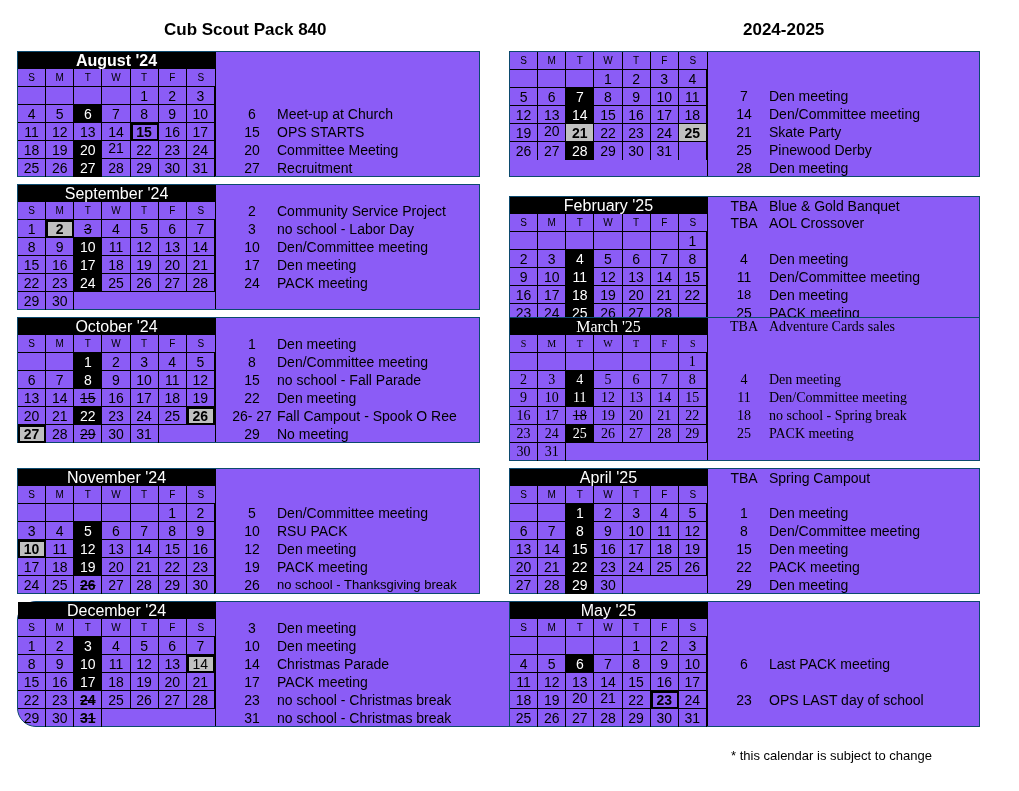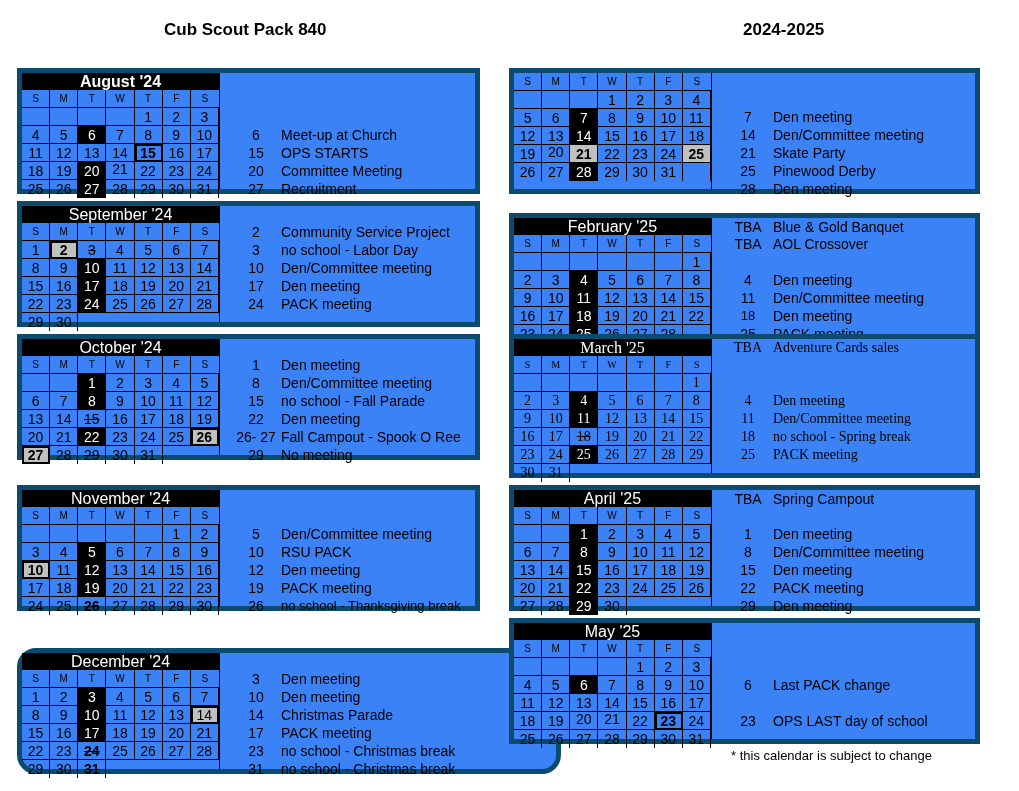--- a/index.html
+++ b/index.html
@@ -1,21 +1,21 @@
 <!DOCTYPE html>
 <html><head>
 <meta charset="utf-8">
 <style>
   * { box-sizing: border-box; margin: 0; padding: 0; }
   html, body { width: 1019px; height: 791px; background: #ffffff; overflow: hidden; }
   body { position: relative; font-family: "Liberation Sans", "DejaVu Sans", sans-serif; color: #000; }
   .title { position: absolute; top: 20px; font-size: 17px; font-weight: bold; }
   .title.left { left: 164px; }
   .title.right { left: 743px; }
-  .month-box { position: absolute; border: 5px solid #0c4a6e; background: #3b82f6; margin-top: 17px; }
+  .month-box { position: absolute; border: 1px solid #0c4a6e; background: #8b5cf6; }
   .cal { position: absolute; left: 0; top: 0; width: 197px; }
   .month-header { height: 17px; background: #000; color: #fff; text-align: center;
     font-size: 16px; line-height: 17px; }
   .month-header.bold { font-weight: bold; }
   .grid { display: grid; grid-template-columns: repeat(7, 28.14px); }
   .wd { height: 18px; font-size: 10px; line-height: 18px; text-align: center;
     border-right: 1px solid #000; border-bottom: 1px solid #000; }
   .wd:nth-child(7n) { border-right: none; }
   .day { height: 18px; font-size: 14px; line-height: 18px; text-align: center;
     border-right: 1px solid #000; border-bottom: 1px solid #000; position: relative; }
@@ -320,21 +320,21 @@
         <div class="event" style="top: 89px;">
           <span class="d">19</span>
           <span class="t">PACK meeting</span>
         </div>
         <div class="event small" style="top: 107px;">
           <span class="d">26</span>
           <span class="t">no school - Thanksgiving break</span>
         </div>
       </div>
     </div>
-    <div class="month-box" style="left: 17px; top: 631px; width: 544px; height: 126px; border-radius: 19px;">
+    <div class="month-box" style="left: 17px; top: 601px; width: 544px; height: 126px; border-radius: 19px;">
       <div class="cal">
         <div class="month-header">December '24</div>
         <div class="grid">
           <div class="wd">S</div>
           <div class="wd">M</div>
           <div class="wd">T</div>
           <div class="wd">W</div>
           <div class="wd">T</div>
           <div class="wd">F</div>
           <div class="wd">S</div>
@@ -744,21 +744,21 @@
           <div class="day" style="border-bottom: none;"><span>27</span></div>
           <div class="day" style="border-bottom: none;"><span>28</span></div>
           <div class="day" style="border-bottom: none;"><span>29</span></div>
           <div class="day" style="border-bottom: none;"><span>30</span></div>
           <div class="day" style="border-bottom: none;"><span>31</span></div>
         </div>
       </div>
       <div class="events">
         <div class="event" style="top: 53px;">
           <span class="d">6</span>
-          <span class="t">Last PACK change</span>
+          <span class="t">Last PACK meeting</span>
         </div>
         <div class="event" style="top: 89px;">
           <span class="d">23</span>
           <span class="t">OPS LAST day of school</span>
         </div>
       </div>
     </div>
   </div>
 
 <div class="footnote">* this calendar is subject to change</div>

